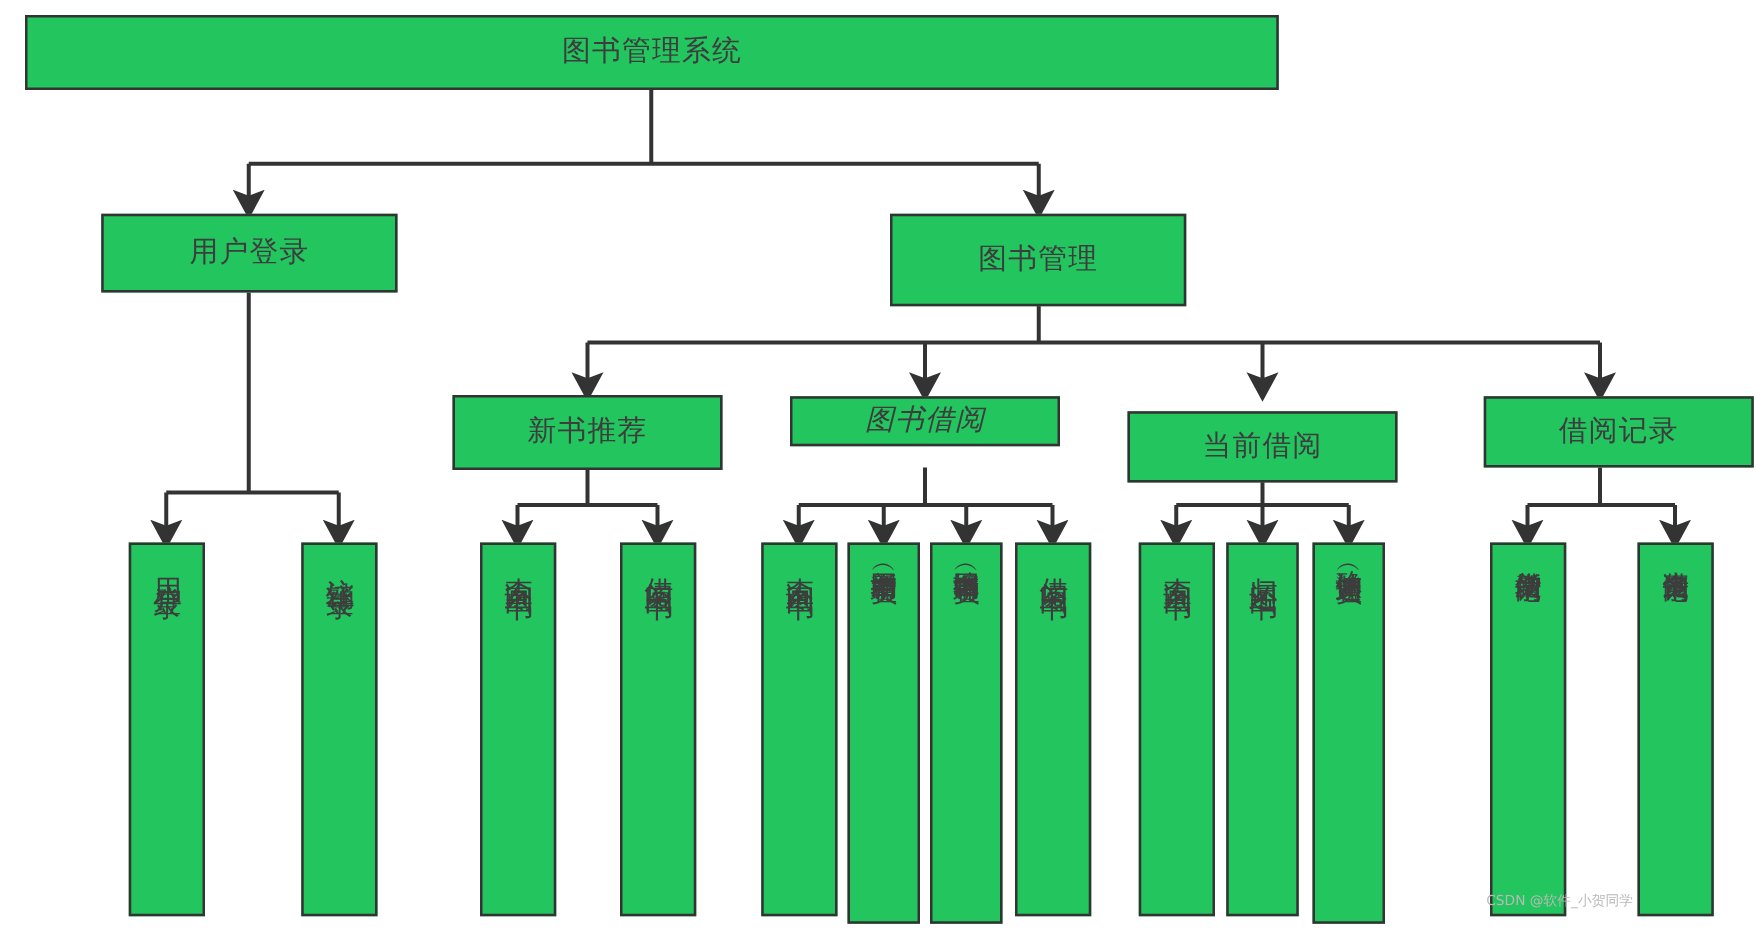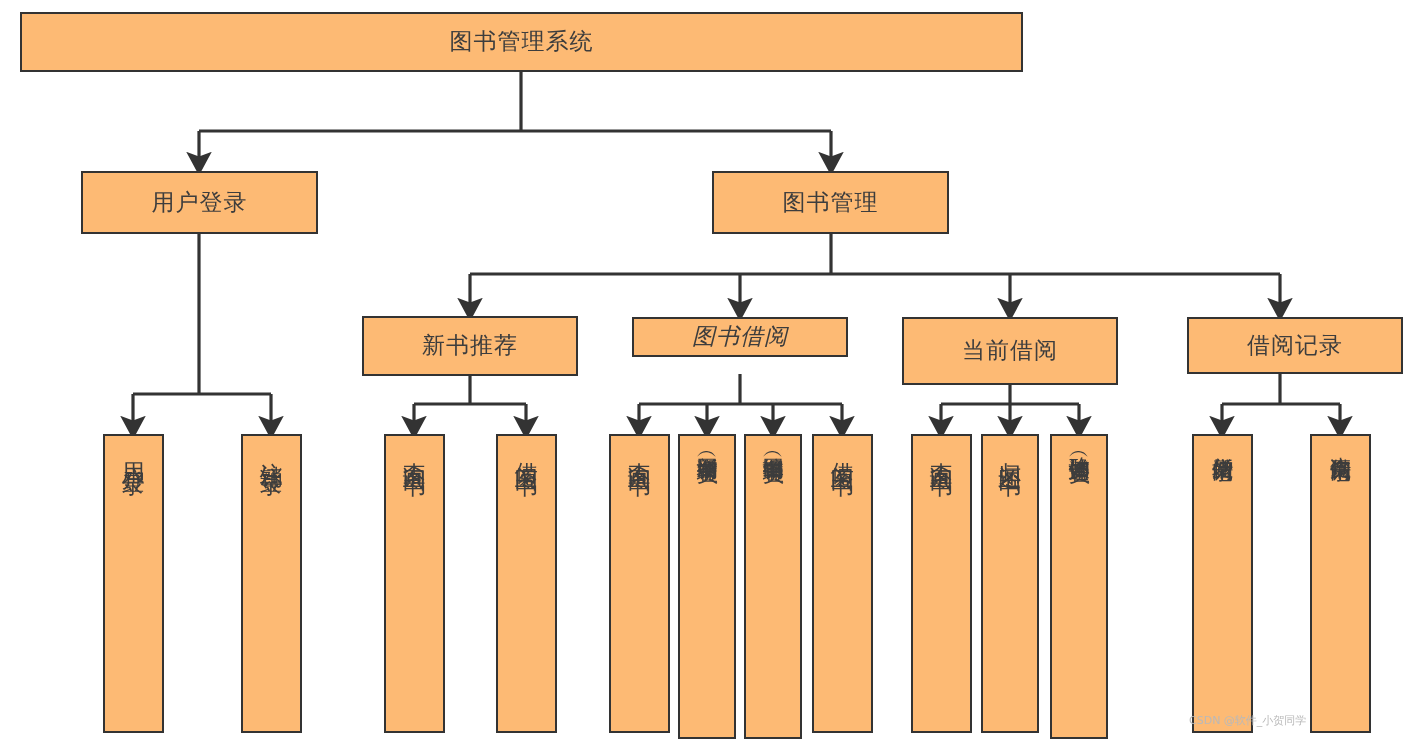--- a/index.html
+++ b/index.html
@@ -22,21 +22,21 @@
     position: absolute;
     left: 0; top: 0;
     width: 1405px;
     height: 747px;
     pointer-events: none;
   }
   .node {
     position: absolute;
     box-sizing: border-box;
     border: 2px solid #333333;
-    background: #fdba74;
+    background: #22c55e;
     display: flex;
     align-items: center;
     justify-content: center;
     color: #3d3d3d;
     z-index: 2;
   }
   .node .label {
     display: block;
     text-align: center;
     line-height: 1.18;
@@ -133,31 +133,31 @@
     </g>
   </svg>
 
   <div class="node horiz" style="left:20px; top:12px; width:1003px; height:60px;">
     <span class="label">图书管理系统</span>
   </div>
 
   <div class="node horiz" style="left:81px; top:171px; width:237px; height:63px;">
     <span class="label">用户登录</span>
   </div>
-  <div class="node horiz" style="left:712px; top:171px; width:237px; height:63px;">
+  <div class="node horiz" style="left:712px; top:171px; width:237px; height:74px;">
     <span class="label">图书管理</span>
   </div>
 
   <div class="node horiz" style="left:362px; top:316px; width:216px; height:60px;">
     <span class="label">新书推荐</span>
   </div>
   <div class="node horiz" style="left:632px; top:317px; width:216px; height:40px;font-style:italic;">
     <span class="label">图书借阅</span>
   </div>
-  <div class="node horiz" style="left:902px; top:317px; width:216px; height:68px;">
+  <div class="node horiz" style="left:902px; top:329px; width:216px; height:57px;">
     <span class="label">当前借阅</span>
   </div>
   <div class="node horiz" style="left:1172px; top:317px; width:216px; height:57px;margin-left:15px;">
     <span class="label">借阅记录</span>
   </div>
 
   <div class="node vert" style="left:103px; top:434px; width:61px; height:299px;">
     <span class="label">用户登录</span>
   </div>
   <div class="node vert" style="left:241px; top:434px; width:61px; height:299px;">

